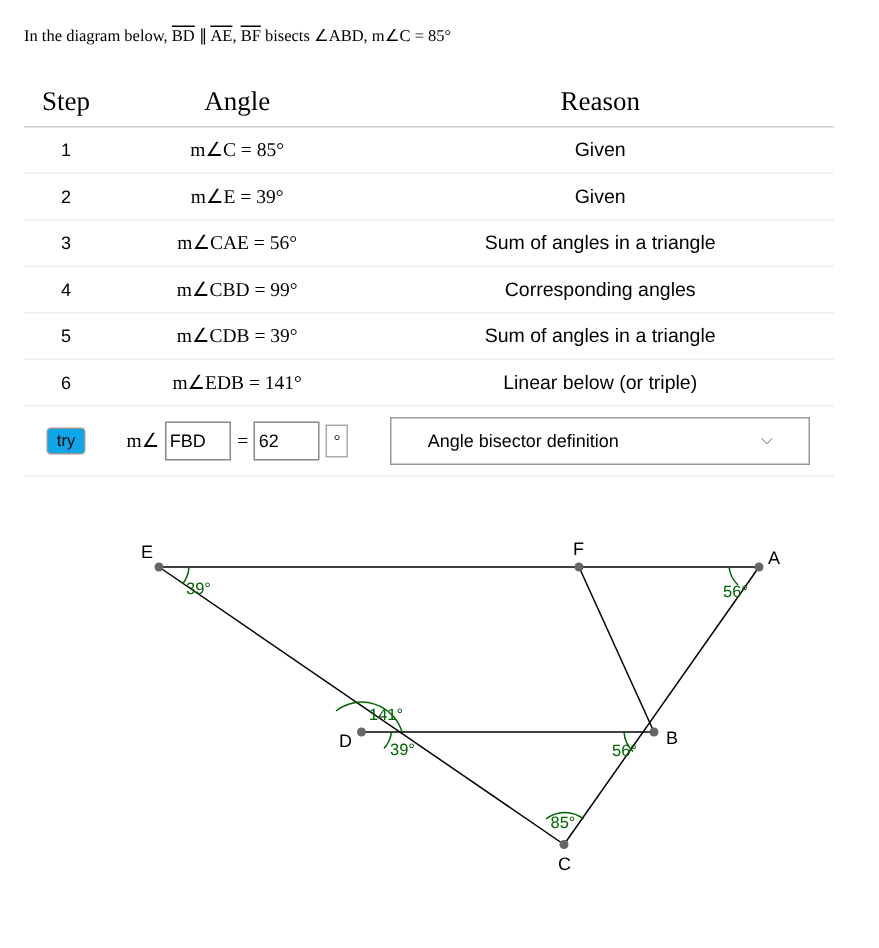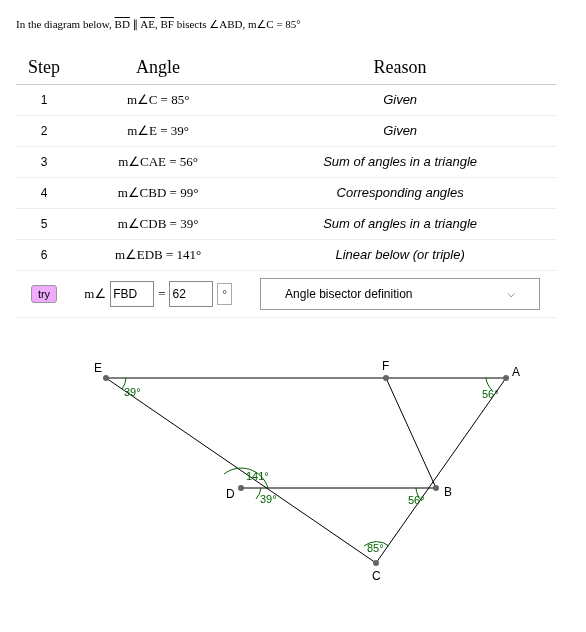--- a/index.html
+++ b/index.html
@@ -41,32 +41,31 @@
     font-family: Georgia, serif;
     font-size: 13px;
   }
   table.proof td.step {
     font-family: Arial, sans-serif;
     font-size: 12px;
     width: 40px;
   }
   table.proof td.reason {
     font-family: Arial, sans-serif;
-    font-style: italic;
   }
   .input-row td {
     padding: 10px 6px;
   }
   .try-btn {
     font-family: Arial, sans-serif;
     font-size: 11px;
     padding: 2px 6px;
     border: 1px solid #999;
     border-radius: 3px;
-    background: #f0abfc;
+    background: #0ea5e9;
     cursor: pointer;
   }
   .angle-input-group {
     display: inline-flex;
     align-items: center;
     gap: 4px;
     font-family: Georgia, serif;
   }
   .mini-input {
     width: 38px;

